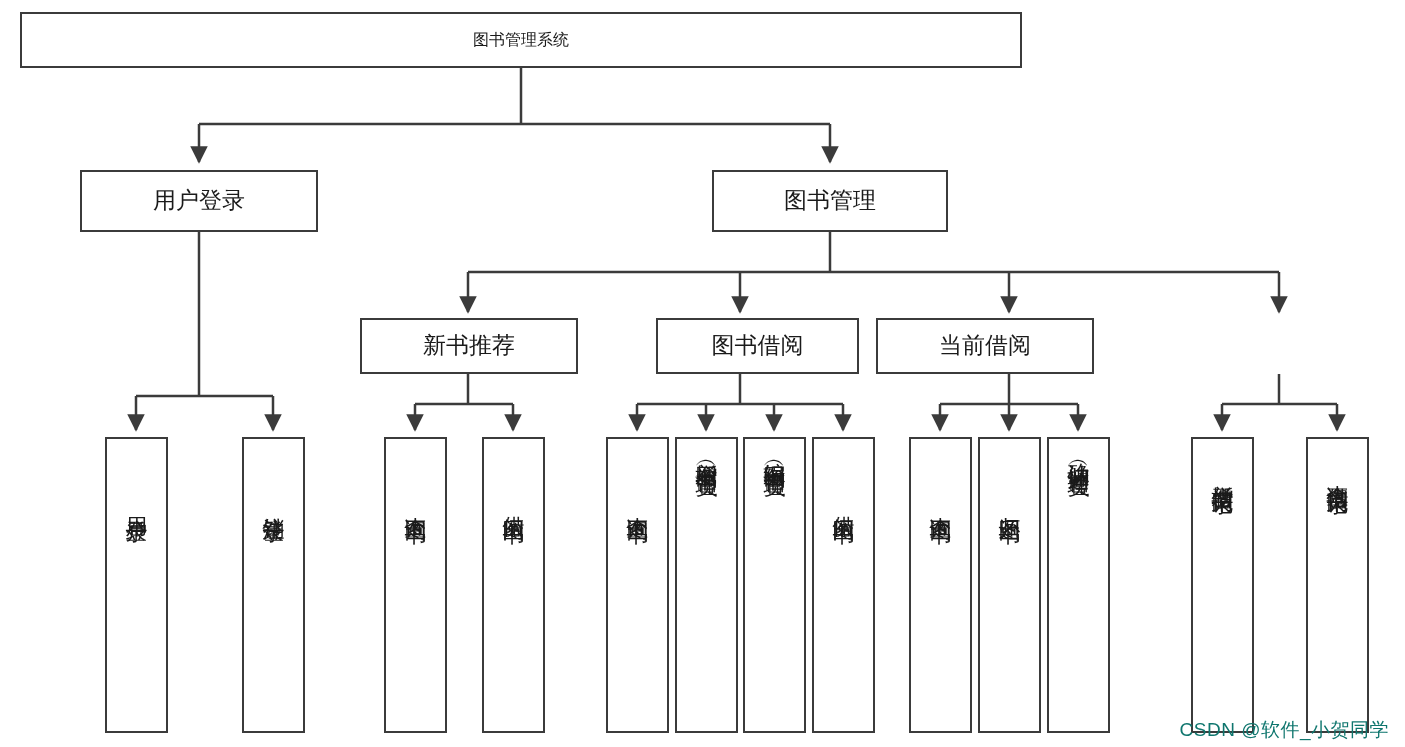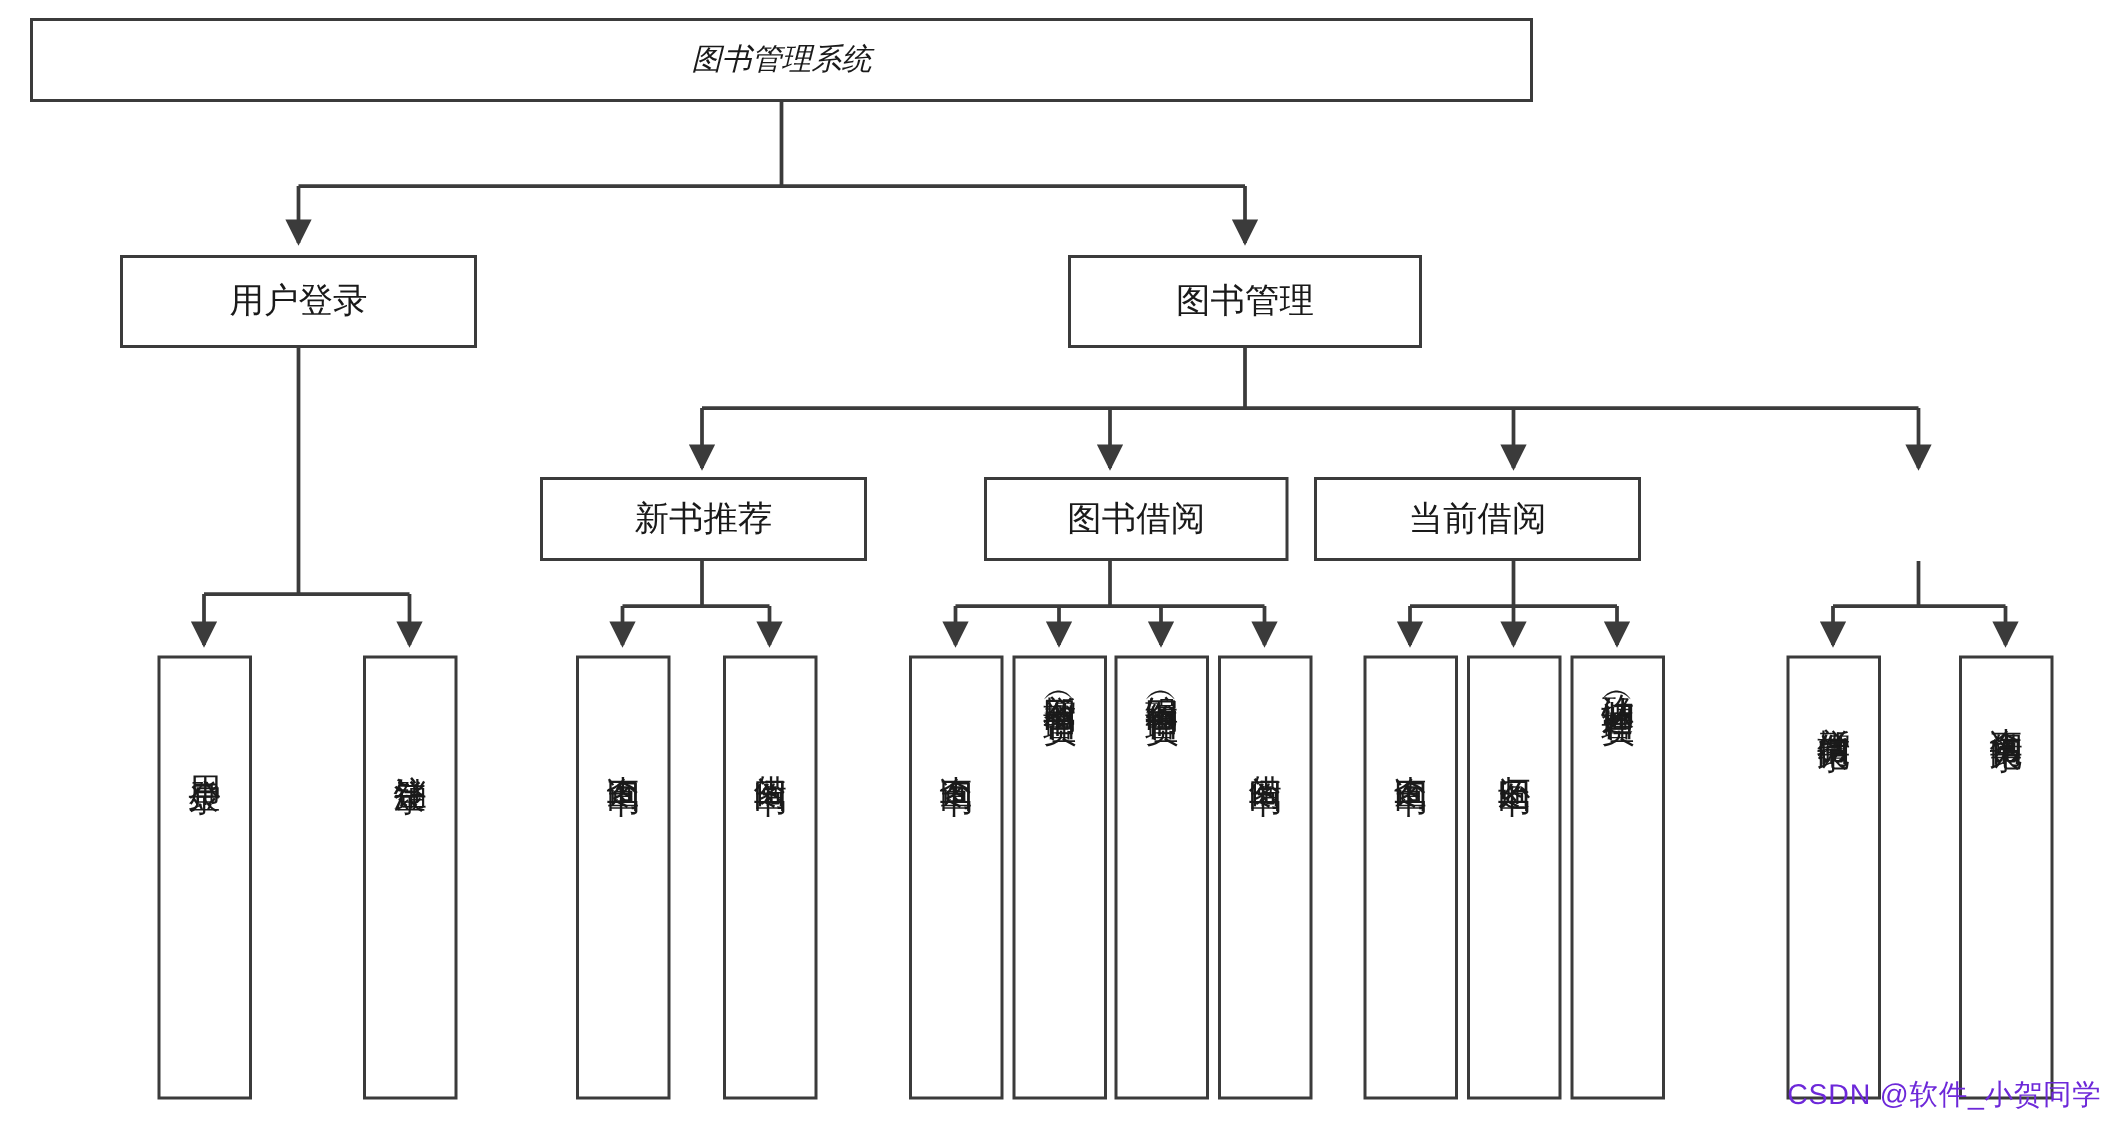--- a/index.html
+++ b/index.html
@@ -39,43 +39,42 @@
     display: block;
     text-align: center;
     line-height: 1.12;
   }
   
   .node.horiz .label {
     writing-mode: horizontal-tb;
     font-size: 23px;
   }
   .node.root .label {
-    font-size: 20px;
-    font-style: italic;
+    font-size: 16px;
   }
   
   .node.vert {
     align-items: flex-start;
     justify-content: center;
     padding-top: 6px;
   }
   .node.vert .label {
     writing-mode: vertical-rl;
     text-orientation: upright;
     font-size: 22px;
     letter-spacing: 2px;
     line-height: 1;
     white-space: nowrap;
   }
   .watermark {
     position: absolute;
-    right: 4px;
+    right: 16px;
     bottom: 4px;
     font-size: 19px;
-    color: #6d28d9;
+    color: #0f766e;
     letter-spacing: 0.5px;
     white-space: nowrap;
     user-select: none;
   }
 </style>
 </head>
 <body>
 
 <div id="canvas">
 

